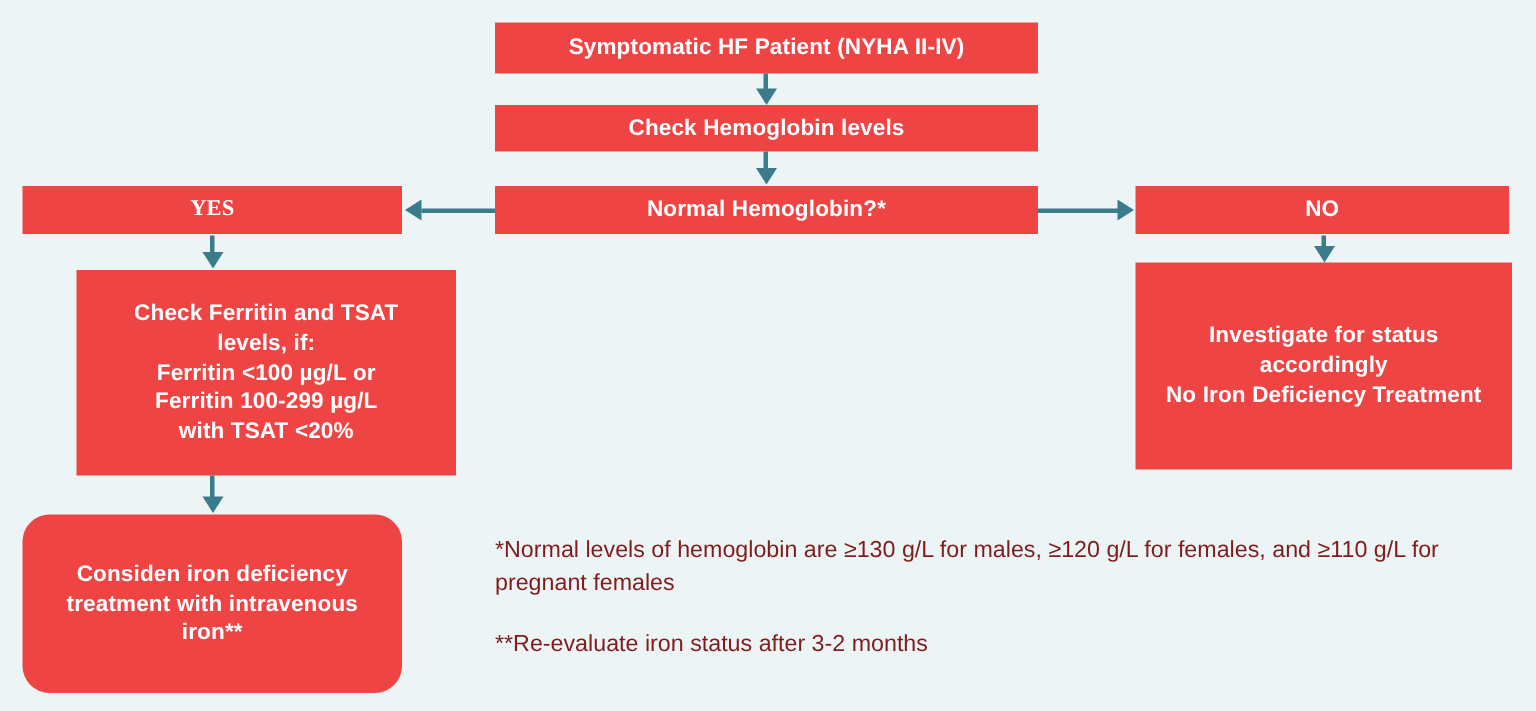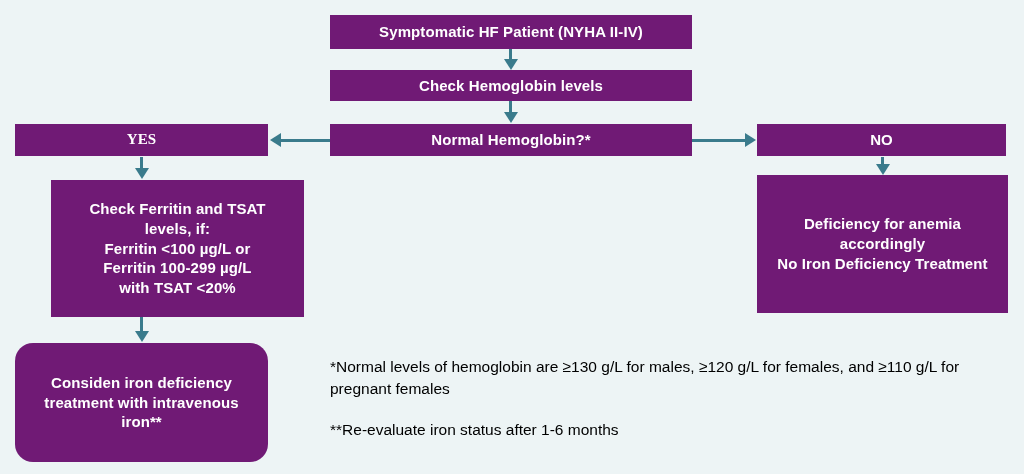--- a/index.html
+++ b/index.html
@@ -16,21 +16,21 @@
   }
   #canvas {
     position: absolute;
     left: 0;
     top: 0;
     width: 1024px;
     height: 474px;
   }
   .node {
     position: absolute;
-    background: #701a75;
+    background: #ef4444;
     color: #ffffff;
     display: flex;
     align-items: center;
     justify-content: center;
     text-align: center;
     font-weight: bold;
     font-size: 15px;
     line-height: 1.32;
     box-sizing: border-box;
     padding: 4px 8px;
@@ -100,21 +100,21 @@
   
   #conn-no-anemia   { left: 881px; top: 157px; height: 8px; }
   #arrow-no-anemia  { left: 876px; top: 164px; }
 
   
   #footnotes {
     position: absolute;
     left: 330px;
     top: 356px;
     width: 640px;
-    color: #000000;
+    color: #7f1d1d;
     font-size: 15.5px;
     line-height: 1.45;
   }
   .footnote {
     margin: 0 0 18px 0;
     white-space: pre-line;
   }
   .footnote:last-child { margin-bottom: 0; }
 </style>
 </head>
@@ -150,21 +150,21 @@
 with TSAT &lt;20%</span>
   </div>
 
   <div class="node" id="node-consider">
     <span class="node-text">Considen iron deficiency
 treatment with intravenous
 iron**</span>
   </div>
 
   <div class="node" id="node-anemia">
-    <span class="node-text">Deficiency for anemia
+    <span class="node-text">Investigate for status
 accordingly
 No Iron Deficiency Treatment</span>
   </div>
 
   <div class="conn conn-v" id="conn-sym-hb"></div>
   <div class="arrowhead arrow-down" id="arrow-sym-hb"></div>
 
   <div class="conn conn-v" id="conn-hb-normal"></div>
   <div class="arrowhead arrow-down" id="arrow-hb-normal"></div>
 
@@ -178,16 +178,16 @@
   <div class="arrowhead arrow-down" id="arrow-yes-ferr"></div>
 
   <div class="conn conn-v" id="conn-ferr-cons"></div>
   <div class="arrowhead arrow-down" id="arrow-ferr-cons"></div>
 
   <div class="conn conn-v" id="conn-no-anemia"></div>
   <div class="arrowhead arrow-down" id="arrow-no-anemia"></div>
 
   <div id="footnotes">
     <p class="footnote">*Normal levels of hemoglobin are ≥130 g/L for males, ≥120 g/L for females, and ≥110 g/L for pregnant females</p>
-    <p class="footnote">**Re-evaluate iron status after 1-6 months</p>
+    <p class="footnote">**Re-evaluate iron status after 3-2 months</p>
   </div>
 
 </div>
 
 </body></html>

